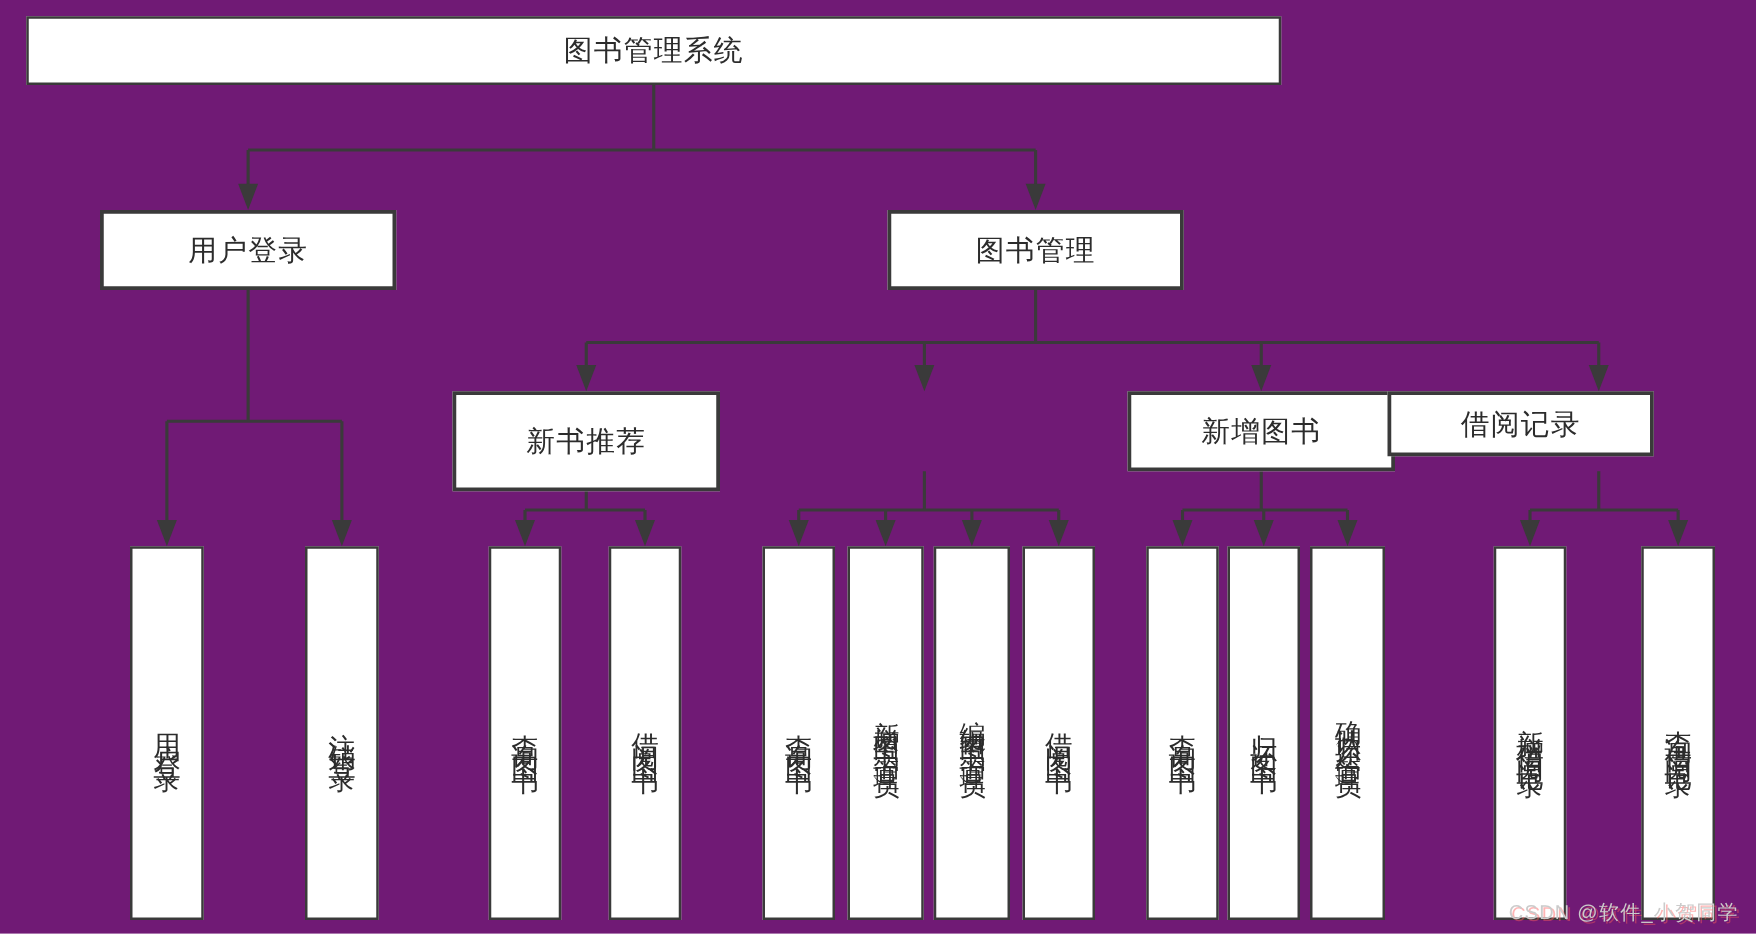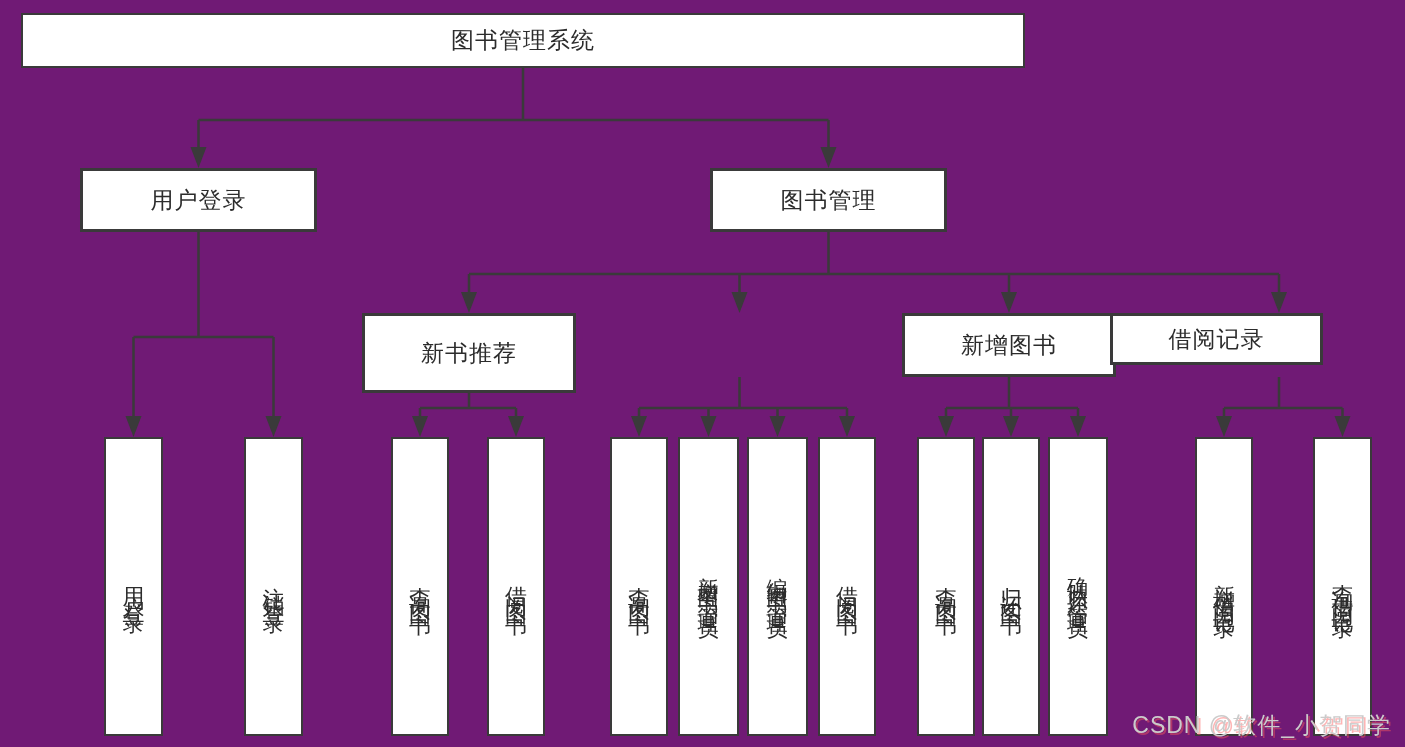--- a/index.html
+++ b/index.html
@@ -35,21 +35,21 @@
     letter-spacing:9px;
     color:#2c2c2c;
     line-height:1;
     white-space:nowrap;
   }
   .vlabel.long{letter-spacing:6px;font-size:21px;}
   #watermark{
     position:absolute;
     right:14px;bottom:6px;
     z-index:2;
-    font-size:23px;
+    font-size:16px;
     color:#cbcbcb;
     text-shadow:2px 2px 0 rgba(252,91,91,0.45);
     letter-spacing:1px;
     white-space:nowrap;
     text-align:center;
   }
 </style>
 </head>
 <body>
 

